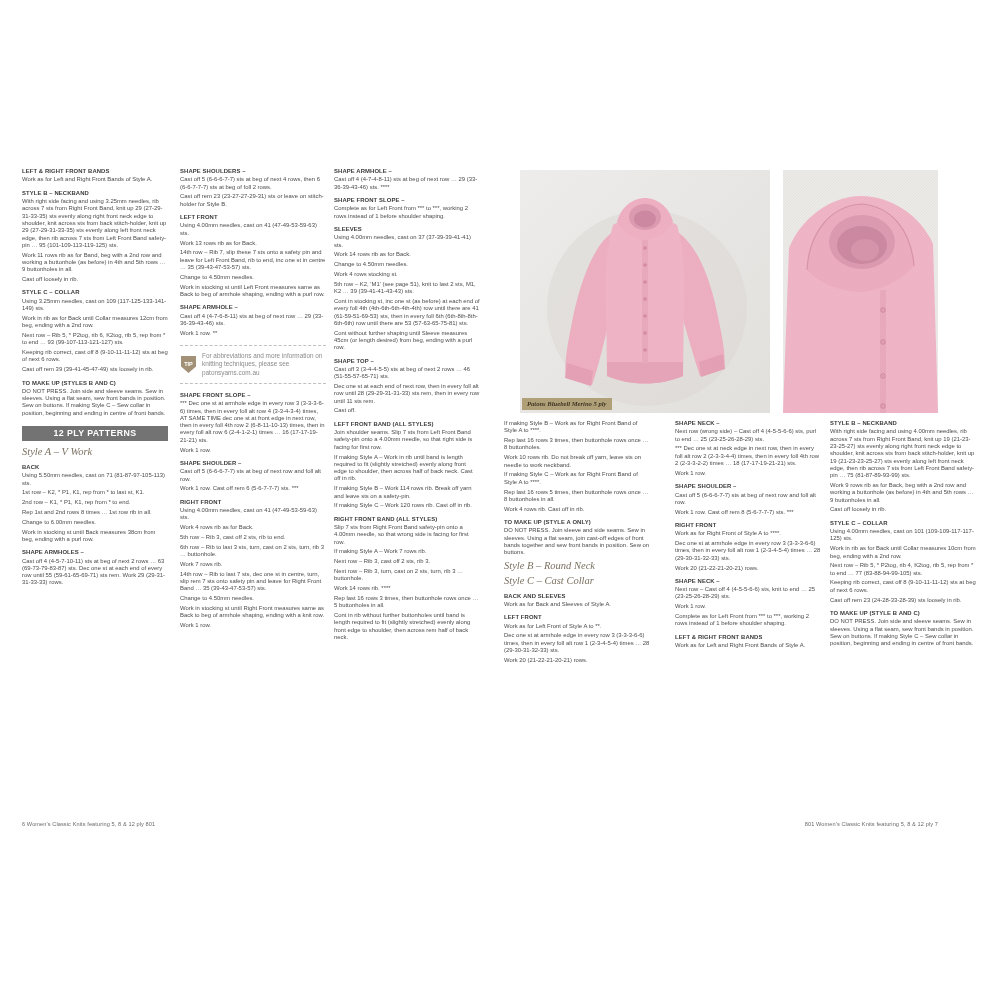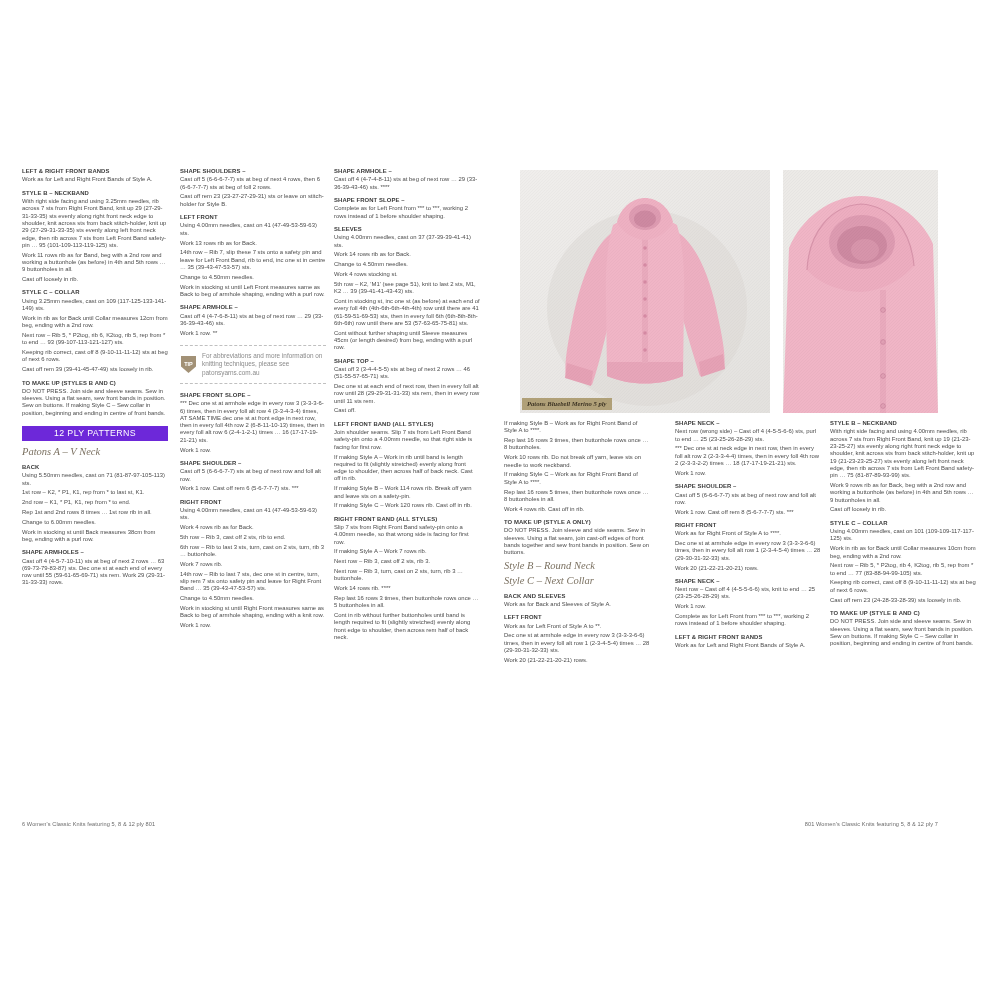--- a/index.html
+++ b/index.html
@@ -8,21 +8,21 @@
     font-family:"Liberation Sans", sans-serif;
   }
   .spread{position:relative;width:994px;height:994px;background:#fff;}
 
   
   .col{position:absolute;width:146px;font-size:5.9px;line-height:1.24;color:#4b4b4b;}
   .blk{margin:0 0 2.5px 0;}
   .blk.heading{font-weight:700;color:#3a3a3a;margin:6px 0 1px 0;letter-spacing:.1px;}
   .blk.heading:first-child{margin-top:0;}
   .blk.banner{
-    background:#6d28d9;color:#ffffff;font-weight:400;text-align:center;
+    background:#737373;color:#ffffff;font-weight:700;text-align:center;
     font-size:8.8px;line-height:1;padding:3px 0;margin:9px 0 5px 0;letter-spacing:.4px;
   }
   .blk.style_heading{
     font-family:"Liberation Serif", serif;font-style:italic;color:#7b7161;
     font-size:10.5px;line-height:1.15;margin:3px 0 3px 0;
   }
   .tip-box{
     border-top:1px dashed #c0c0c0;border-bottom:1px dashed #c0c0c0;
     padding:6px 1px;margin:8px 0;display:flex;gap:6px;align-items:center;
     color:#8b8b8b;font-size:6.4px;line-height:1.3;
@@ -64,21 +64,21 @@
       <div class="blk body">Cast off loosely in rib.</div>
       <div class="blk heading">STYLE C – COLLAR</div>
       <div class="blk body">Using 3.25mm needles, cast on 109 (117-125-133-141-149) sts.</div>
       <div class="blk body">Work in rib as for Back until Collar measures 12cm from beg, ending with a 2nd row.</div>
       <div class="blk body">Next row – Rib 5, * P2tog, rib 6, K2tog, rib 5, rep from * to end … 93 (99-107-113-121-127) sts.</div>
       <div class="blk body">Keeping rib correct, cast off 8 (9-10-11-11-12) sts at beg of next 6 rows.</div>
       <div class="blk body">Cast off rem 39 (39-41-45-47-49) sts loosely in rib.</div>
       <div class="blk heading">TO MAKE UP (STYLES B AND C)</div>
       <div class="blk body">DO NOT PRESS. Join side and sleeve seams. Sew in sleeves. Using a flat seam, sew front bands in position. Sew on buttons. If making Style C – Sew collar in position, beginning and ending in centre of front bands.</div>
       <div class="blk banner">12 PLY PATTERNS</div>
-      <div class="blk style_heading">Patons A – V Neck</div>
+      <div class="blk style_heading">Style A – V Work</div>
       <div class="blk heading">BACK</div>
       <div class="blk body">Using 5.50mm needles, cast on 71 (81-87-97-105-113) sts.</div>
       <div class="blk body">1st row – K2, * P1, K1, rep from * to last st, K1.</div>
       <div class="blk body">2nd row – K1, * P1, K1, rep from * to end.</div>
       <div class="blk body">Rep 1st and 2nd rows 8 times … 1st row rib in all.</div>
       <div class="blk body">Change to 6.00mm needles.</div>
       <div class="blk body">Work in stocking st until Back measures 38cm from beg, ending with a purl row.</div>
       <div class="blk heading">SHAPE ARMHOLES –</div>
       <div class="blk body">Cast off 4 (4-5-7-10-11) sts at beg of next 2 rows … 63 (69-73-79-83-87) sts. Dec one st at each end of every row until 55 (59-61-65-69-71) sts rem. Work 29 (29-31-31-33-33) rows.</div>
     </div>
@@ -219,21 +219,21 @@
   <div class="col" style="left:504px;top:420px;">
       <div class="blk body">If making Style B – Work as for Right Front Band of Style A to ****.</div>
       <div class="blk body">Rep last 16 rows 3 times, then buttonhole rows once … 8 buttonholes.</div>
       <div class="blk body">Work 10 rows rib. Do not break off yarn, leave sts on needle to work neckband.</div>
       <div class="blk body">If making Style C – Work as for Right Front Band of Style A to ****.</div>
       <div class="blk body">Rep last 16 rows 5 times, then buttonhole rows once … 8 buttonholes in all.</div>
       <div class="blk body">Work 4 rows rib. Cast off in rib.</div>
       <div class="blk heading">TO MAKE UP (STYLE A ONLY)</div>
       <div class="blk body">DO NOT PRESS. Join sleeve and side seams. Sew in sleeves. Using a flat seam, join cast-off edges of front bands together and sew front bands in position. Sew on buttons.</div>
       <div class="blk style_heading">Style B – Round Neck</div>
-      <div class="blk style_heading">Style C – Next Collar</div>
+      <div class="blk style_heading">Style C – Cast Collar</div>
       <div class="blk heading">BACK AND SLEEVES</div>
       <div class="blk body">Work as for Back and Sleeves of Style A.</div>
       <div class="blk heading">LEFT FRONT</div>
       <div class="blk body">Work as for Left Front of Style A to **.</div>
       <div class="blk body">Dec one st at armhole edge in every row 3 (3-3-3-6-6) times, then in every foll alt row 1 (2-3-4-5-4) times … 28 (29-30-31-32-33) sts.</div>
       <div class="blk body">Work 20 (21-22-21-20-21) rows.</div>
     </div>
   <div class="col" style="left:675px;top:420px;">
       <div class="blk heading">SHAPE NECK –</div>
       <div class="blk body">Next row (wrong side) – Cast off 4 (4-5-5-6-6) sts, purl to end … 25 (23-25-26-28-29) sts.</div>

